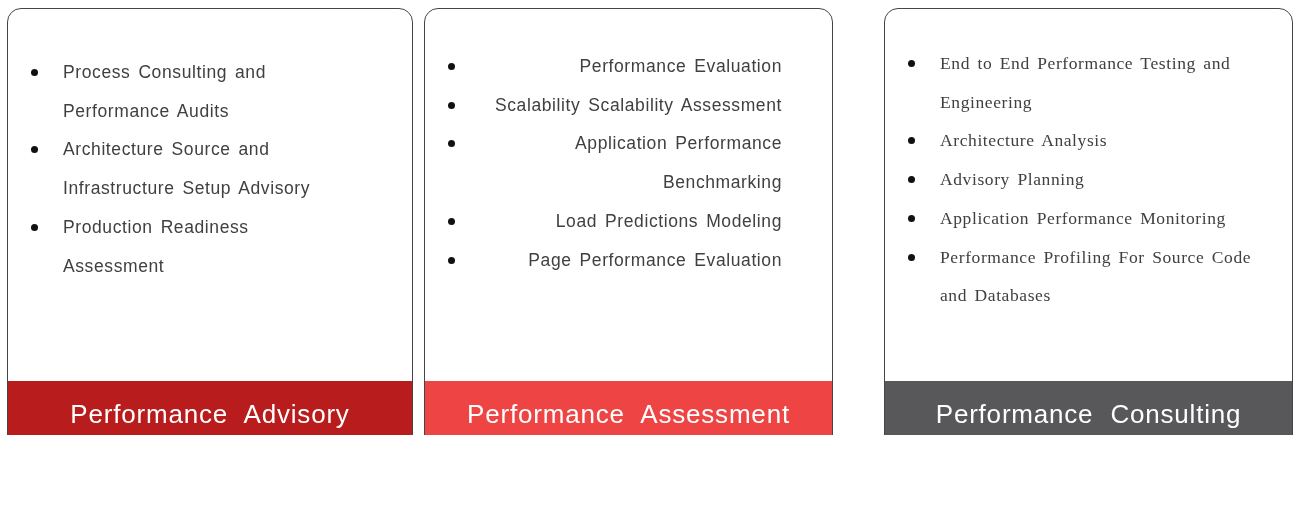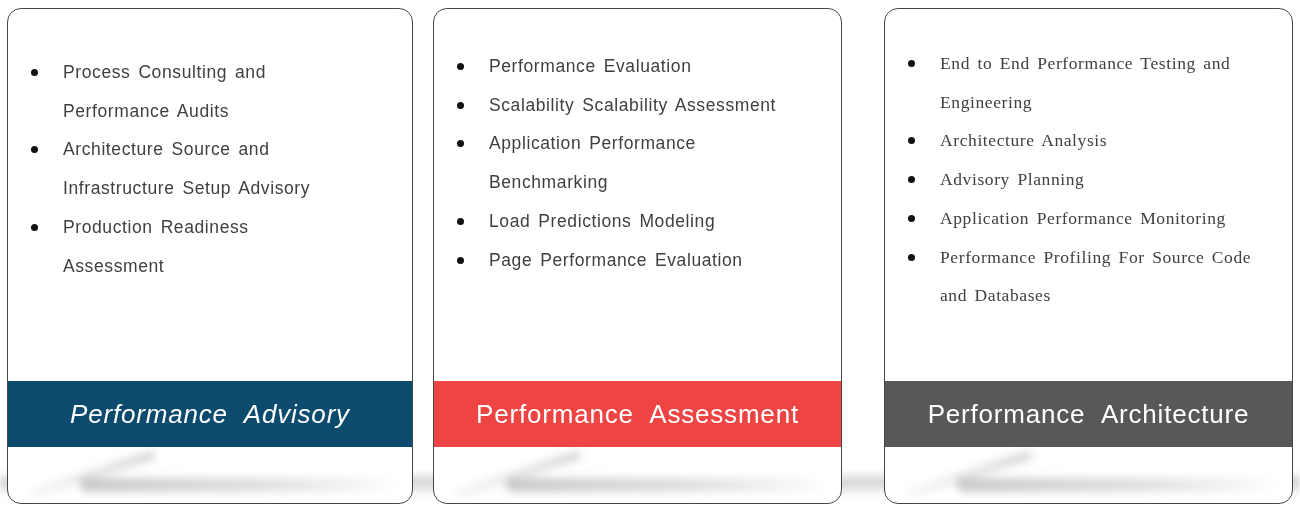--- a/index.html
+++ b/index.html
@@ -1,19 +1,19 @@
 <!DOCTYPE html>
 <html><head>
 <meta charset="utf-8">
 <style>
   html, body { margin: 0; padding: 0; background: #ffffff; }
   #stage {
     position: relative;
     width: 1300px;
-    height: 517px;
+    height: 435px;
     background: #ffffff;
     overflow: hidden;
     font-family: "Liberation Sans", sans-serif;
   }
 
   
   .backdrop-shadow {
     position: absolute;
     left: 0; right: 0;
     top: 470px;
@@ -32,21 +32,21 @@
     top: 8px;
     height: 496px;
     background: #ffffff;
     border: 1px solid var(--border-c, #454547);
     border-radius: 14px;
     overflow: hidden;
     box-sizing: border-box;
     z-index: 1;
   }
   .card.c0 { left: 7px;   width: 406px; }
-  .card.c1 { left: 433px; width: 409px; }
+  .card.c1 { left: 424px; width: 409px; text-align: right; }
   .card.c2 { left: 884px; width: 409px; }
 
   .items {
     list-style: none;
     margin: 0;
     padding: 0;
   }
   .card.c0 .items { margin-top: 44px; }
   .card.c1 .items { margin-top: 38px; }
   .card.c2 .items { margin-top: 35px; }
@@ -138,21 +138,21 @@
     <span class="txt">Architecture Source and Infrastructure Setup Advisory</span>
   </li>
 
   <li>
     <span class="bullet" style="background: rgb(17, 17, 17);"></span>
     <span class="txt">Production Readiness Assessment</span>
   </li>
 </ul>
     <div class="swoosh-diag"></div>
     <div class="swoosh-band"></div>
-    <div class="banner" style="background: #0c4a6e; font-style: italic;">
+    <div class="banner" style="background: #b91c1c;">
       <span class="banner-label">Performance Advisory</span>
     </div>
   </article>
 
   <article class="card c1">
     <ul class="items">
   <li>
     <span class="bullet" style="background: rgb(17, 17, 17);"></span>
     <span class="txt">Performance Evaluation</span>
   </li>
@@ -207,16 +207,16 @@
   </li>
 
   <li>
     <span class="bullet" style="background: rgb(17, 17, 17);"></span>
     <span class="txt">Performance Profiling For Source Code and Databases</span>
   </li>
 </ul>
     <div class="swoosh-diag"></div>
     <div class="swoosh-band"></div>
     <div class="banner" style="background: rgb(88, 88, 90);">
-      <span class="banner-label">Performance Architecture</span>
+      <span class="banner-label">Performance Consulting</span>
     </div>
   </article>
 </div>
 
 </body></html>

